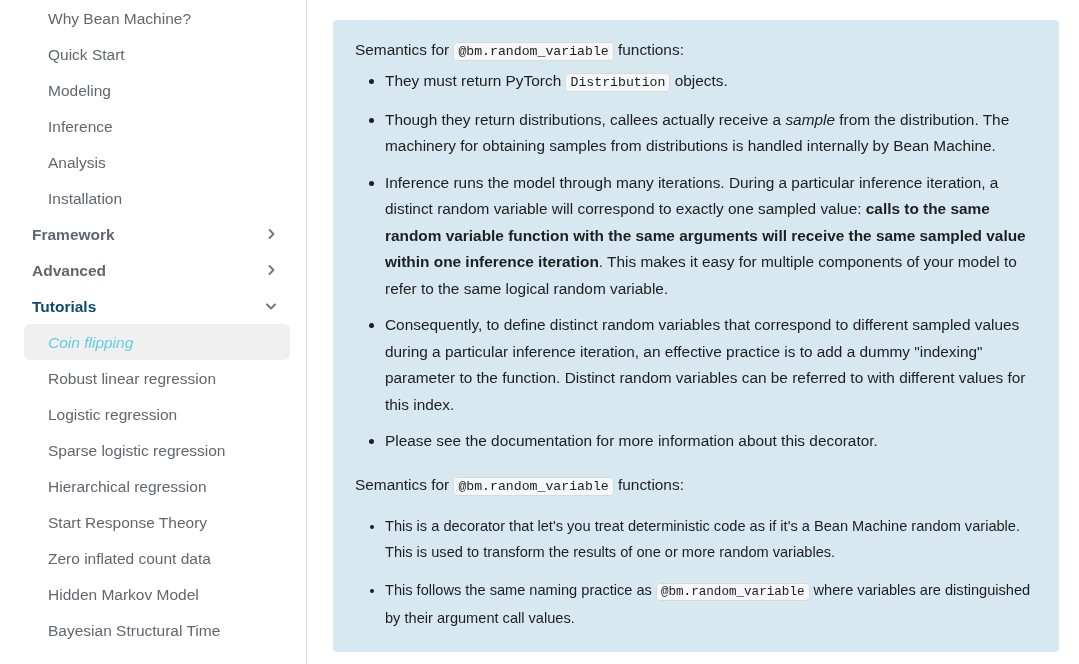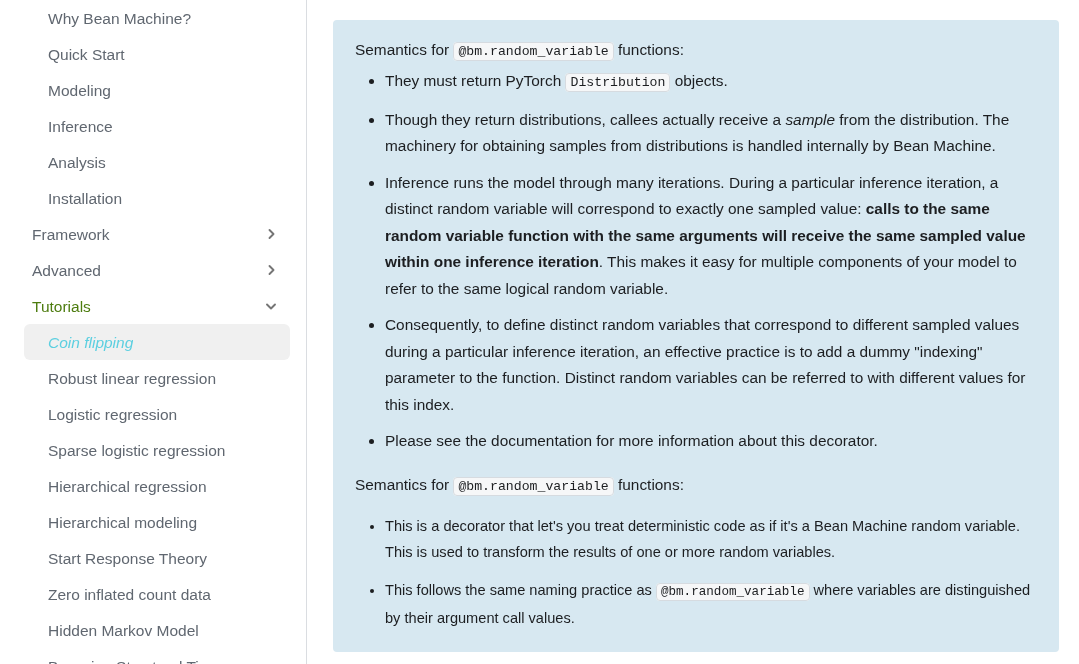--- a/index.html
+++ b/index.html
@@ -56,20 +56,21 @@
     text-decoration: none;
     border-radius: 6px;
     cursor: pointer;
     user-select: none;
   }
   
   .lvl1 {
     margin: 0 16px;
     padding: 8px 12px 8px 8px;
     height: 36px;
+    font-weight: bold;
   }
   
   .lvl2 {
     margin: 0 16px;
     padding: 8px 12px 8px 24px;
     height: 36px;
   }
   .nav-link.active {
     background: #f0f0f0;
     color: #5ccfe0;
@@ -205,21 +206,21 @@
             <span class="nav-label">Advanced</span>
             <span class="chevron">
               <svg width="14" height="14" viewBox="0 0 14 14" fill="none" stroke="#757575" stroke-width="1.9" stroke-linecap="round" stroke-linejoin="round">
                 <path d="M5.5 3 L9.5 7 L5.5 11"></path>
               </svg>
             </span>
           </a>
         </li>
         <li class="nav-item">
           <a class="nav-link lvl1">
-            <span class="nav-label" style="color: #4d7c0f;">Tutorials</span>
+            <span class="nav-label" style="color: #0c4a6e;">Tutorials</span>
             <span class="chevron">
               <svg width="14" height="14" viewBox="0 0 14 14" fill="none" stroke="#757575" stroke-width="1.9" stroke-linecap="round" stroke-linejoin="round">
                 <path d="M3 5.5 L7 9.5 L11 5.5"></path>
               </svg>
             </span>
           </a>
         </li>
         <li class="nav-item">
           <a class="nav-link lvl2 active">
             <span class="nav-label">Coin flipping</span>
@@ -236,25 +237,20 @@
           </a>
         </li>
         <li class="nav-item">
           <a class="nav-link lvl2">
             <span class="nav-label">Sparse logistic regression</span>
           </a>
         </li>
         <li class="nav-item">
           <a class="nav-link lvl2">
             <span class="nav-label">Hierarchical regression</span>
-          </a>
-        </li>
-        <li class="nav-item">
-          <a class="nav-link lvl2">
-            <span class="nav-label">Hierarchical modeling</span>
           </a>
         </li>
         <li class="nav-item">
           <a class="nav-link lvl2">
             <span class="nav-label">Start Response Theory</span>
           </a>
         </li>
         <li class="nav-item">
           <a class="nav-link lvl2">
             <span class="nav-label">Zero inflated count data</span>

